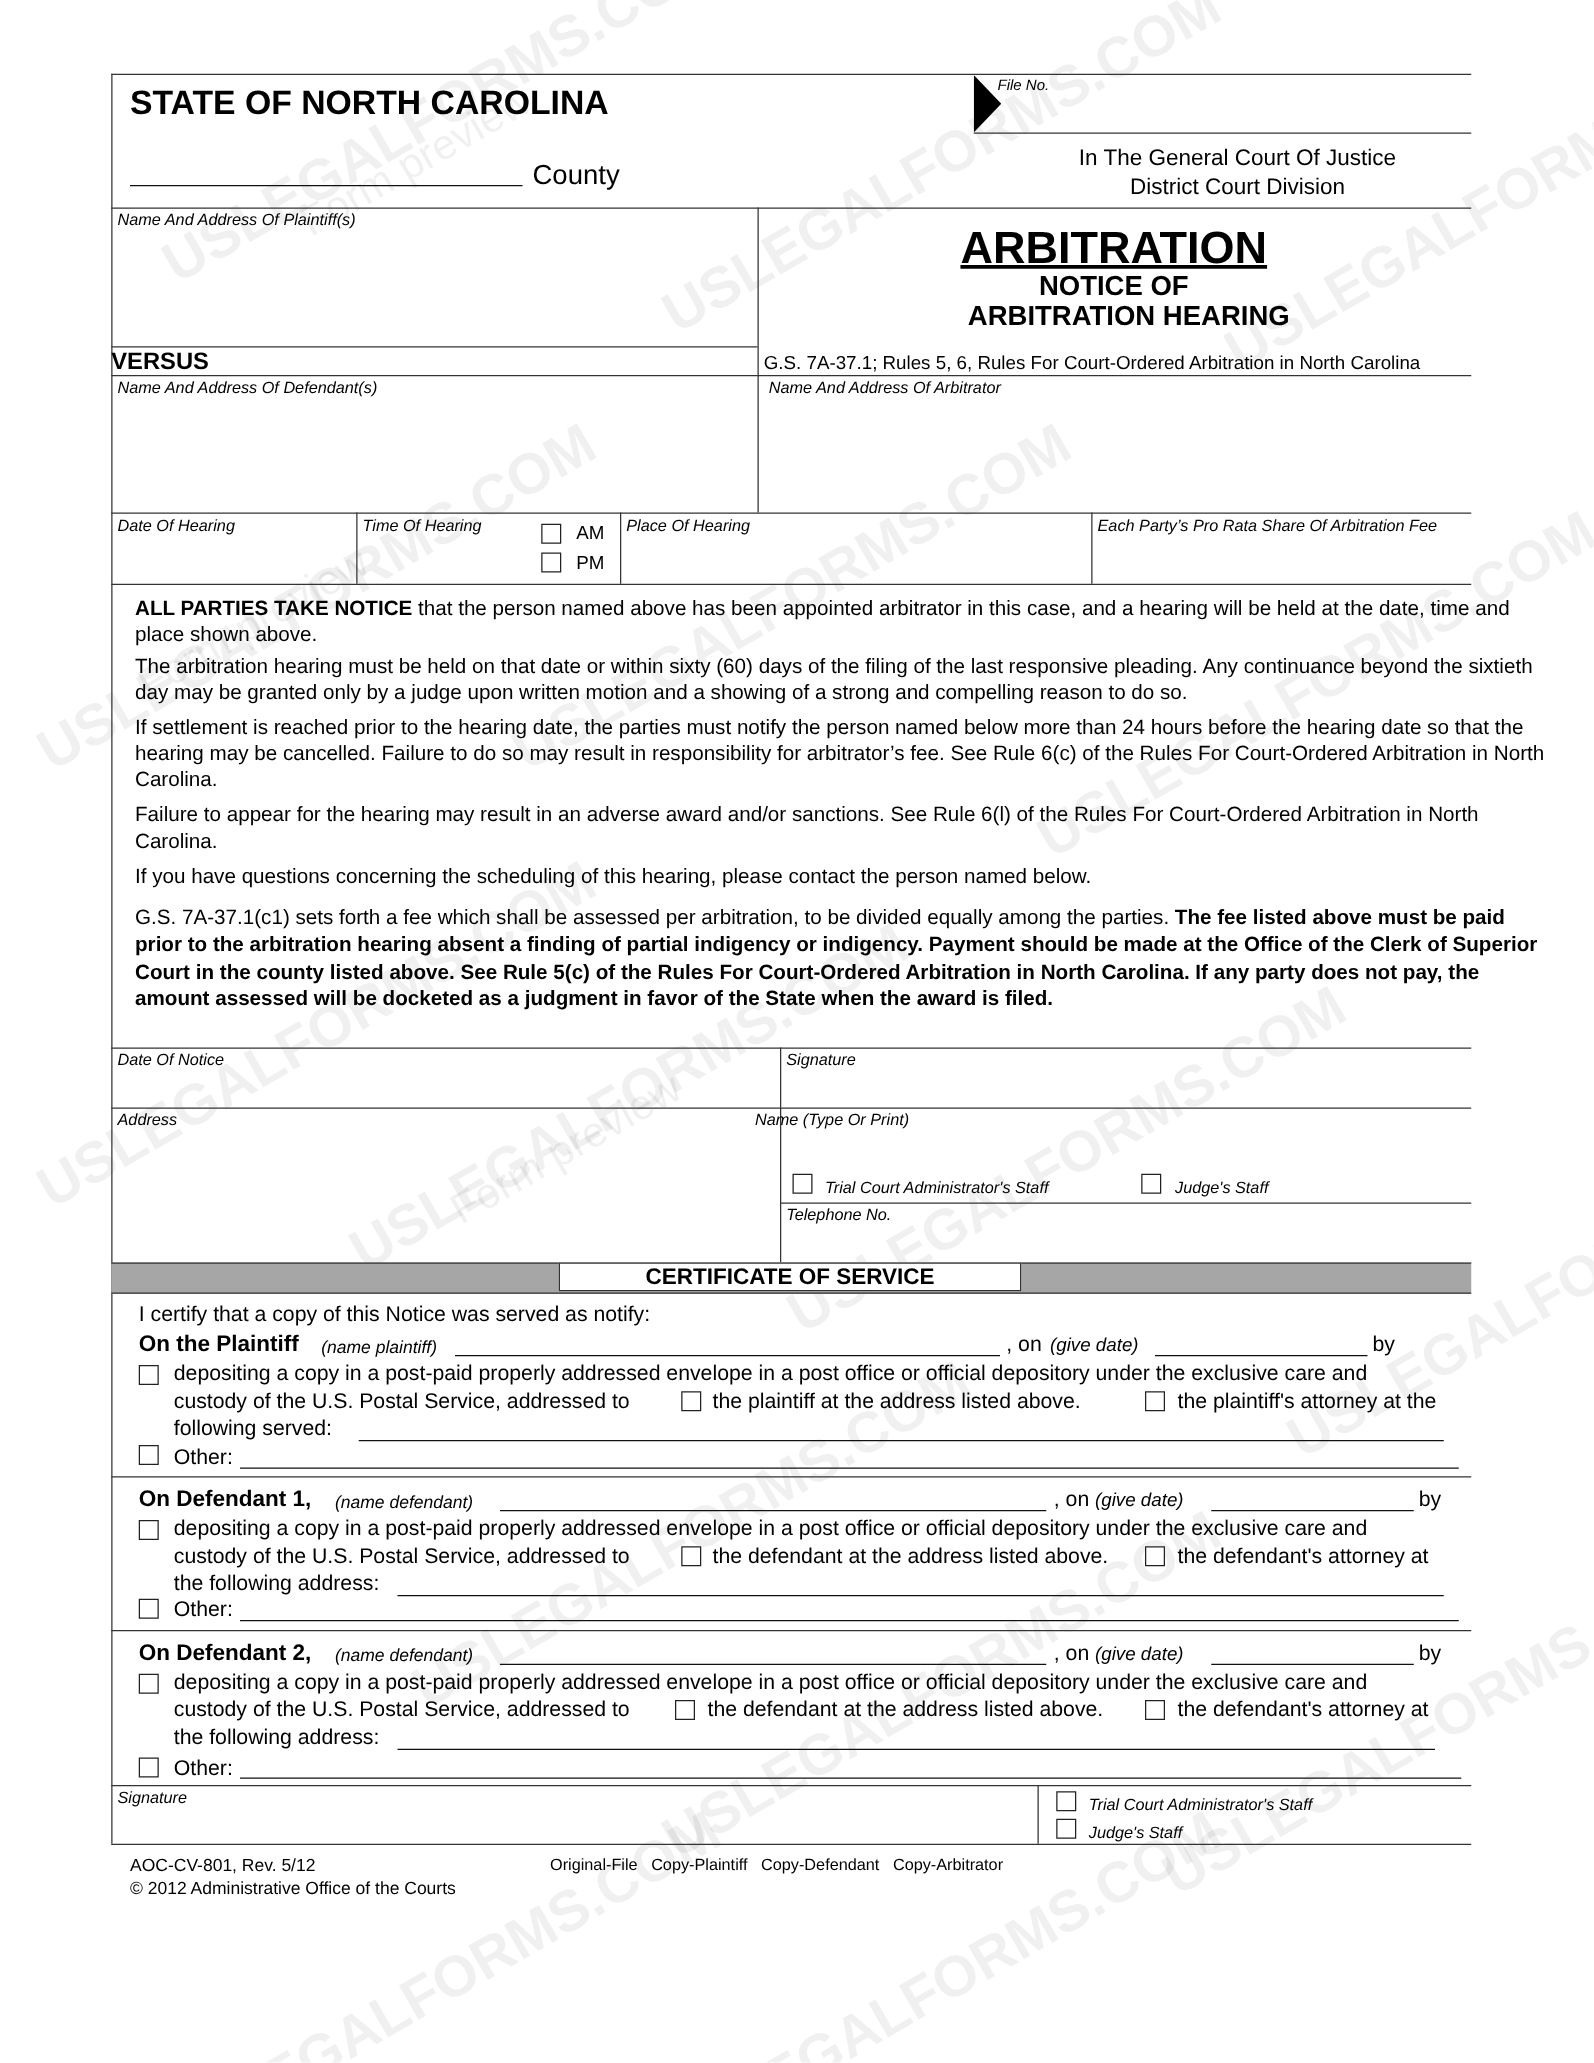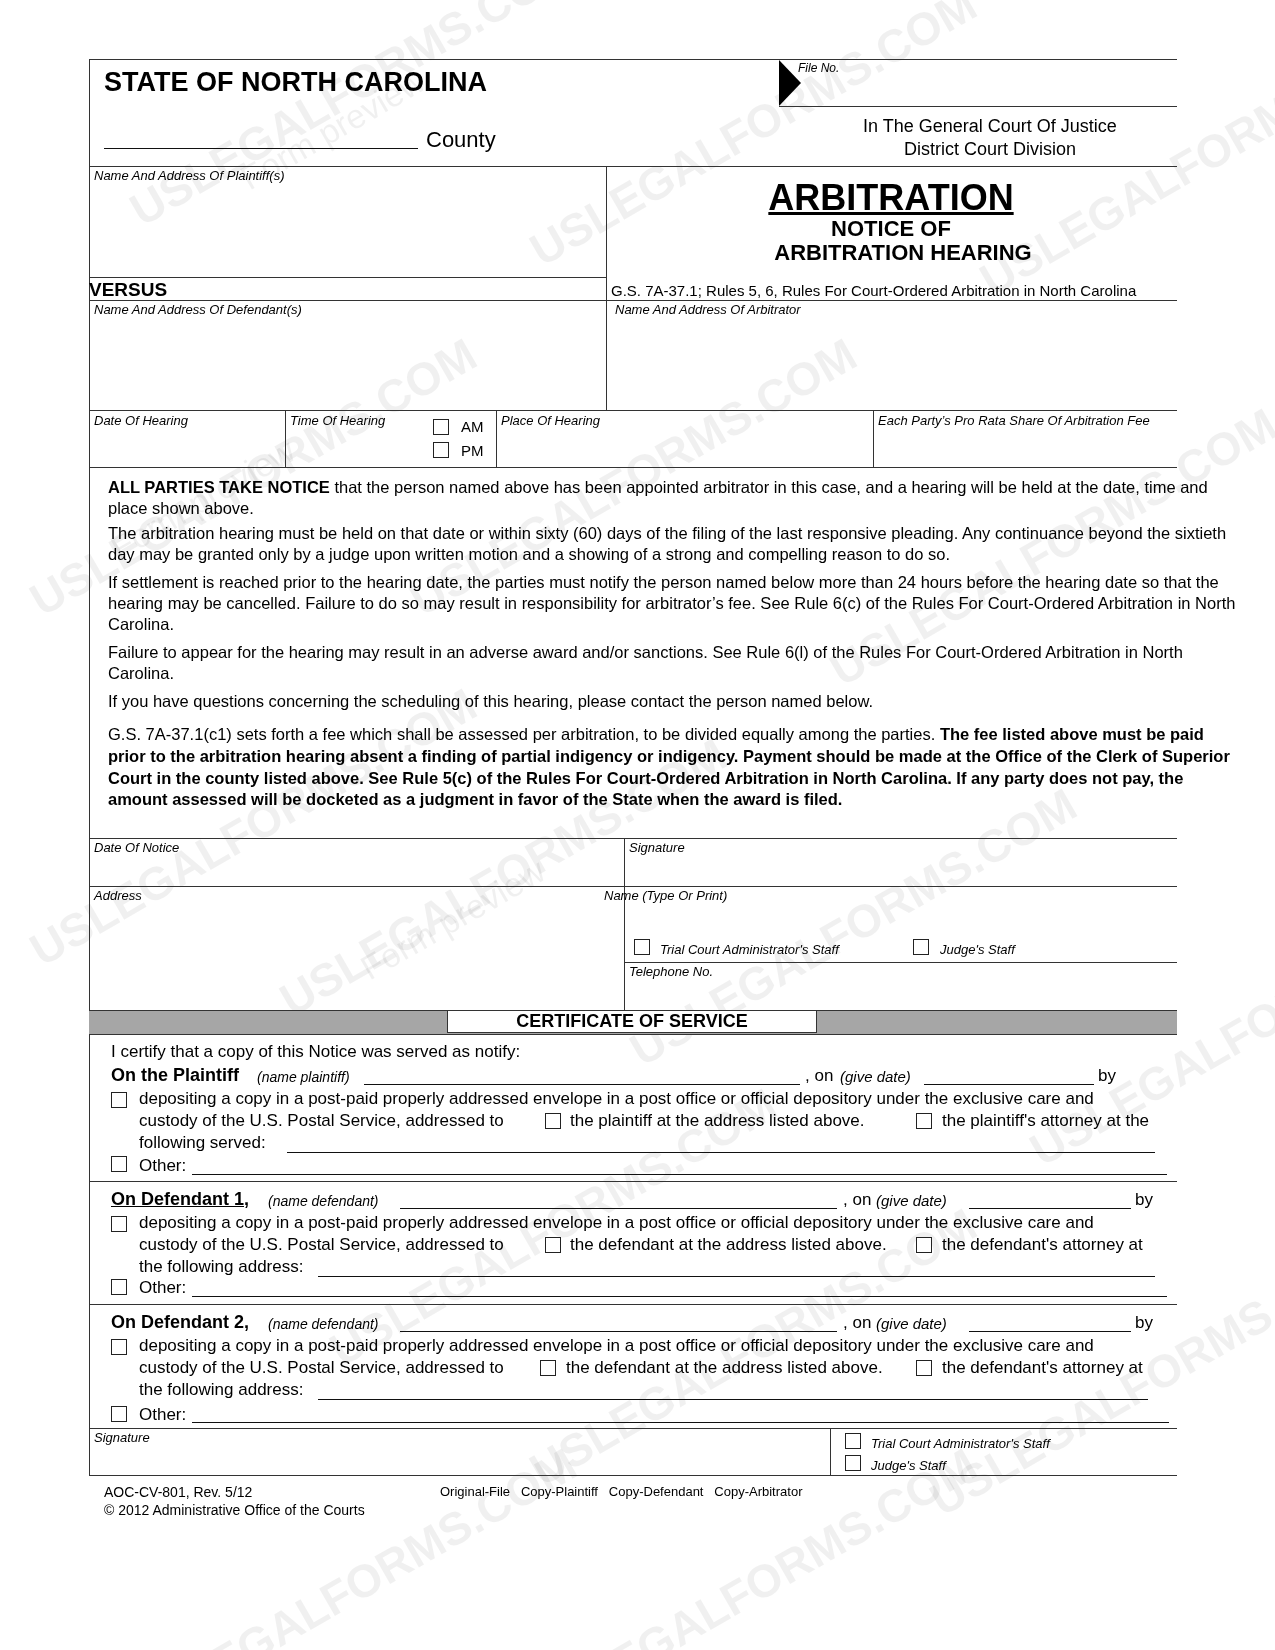--- a/index.html
+++ b/index.html
@@ -138,21 +138,21 @@
 <div class="txt" style="left:570px;top:1111px;">the plaintiff at the address listed above.</div>
 <div class="cb" style="left:916px;top:1113px;"></div>
 <div class="txt" style="left:942px;top:1111px;">the plaintiff's attorney at the</div>
 <div class="txt" style="left:139px;top:1133px;">following served:</div>
 <div class="uline" style="left:287px;top:1152px;width:868px;"></div>
 <div class="cb" style="left:111px;top:1156px;"></div>
 <div class="txt" style="left:139px;top:1156px;">Other:</div>
 <div class="uline" style="left:192px;top:1174px;width:975px;"></div>
 <div class="hline" style="left:89px;top:1181px;width:1088px;"></div>
 
-<div class="txt" style="left:111px;top:1189px;font-size:18px;font-weight:bold;text-decoration:underline;">On Defendant 1,</div>
+<div class="txt" style="left:111px;top:1189px;font-size:18px;font-weight:bold;">On Defendant 1,</div>
 <div class="lbl" style="position:absolute;left:268px;top:1193px;font-size:14px;">(name defendant)</div>
 <div class="uline" style="left:400px;top:1208px;width:437px;"></div>
 <div class="txt" style="left:843px;top:1190px;">, on</div>
 <div class="lbl" style="position:absolute;left:876px;top:1192px;font-size:15px;">(give date)</div>
 <div class="uline" style="left:969px;top:1208px;width:162px;"></div>
 <div class="txt" style="left:1135px;top:1190px;">by</div>
 
 <div class="cb" style="left:111px;top:1216px;"></div>
 <div class="txt" style="left:139px;top:1213px;">depositing a copy in a post-paid properly addressed envelope in a post office or official depository under the exclusive care and</div>
 <div class="txt" style="left:139px;top:1235px;">custody of the U.S. Postal Service, addressed to</div>

